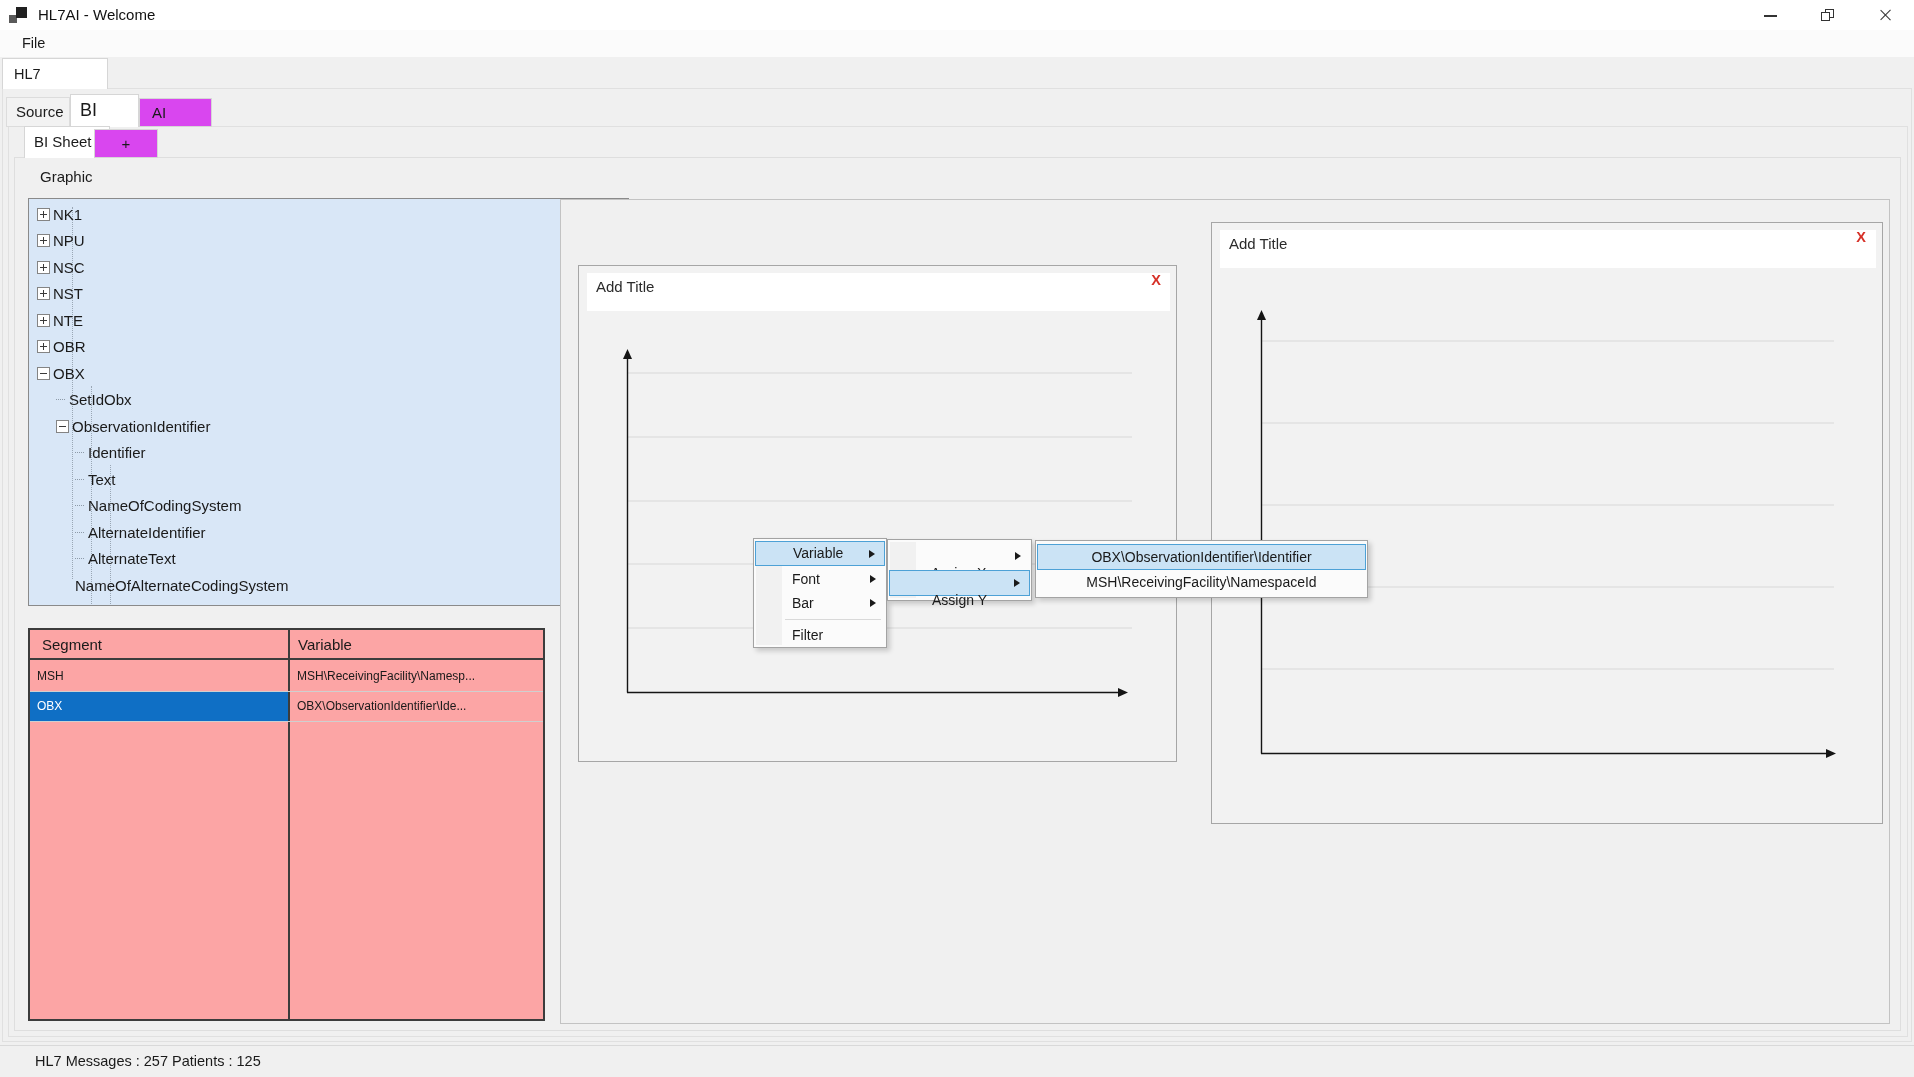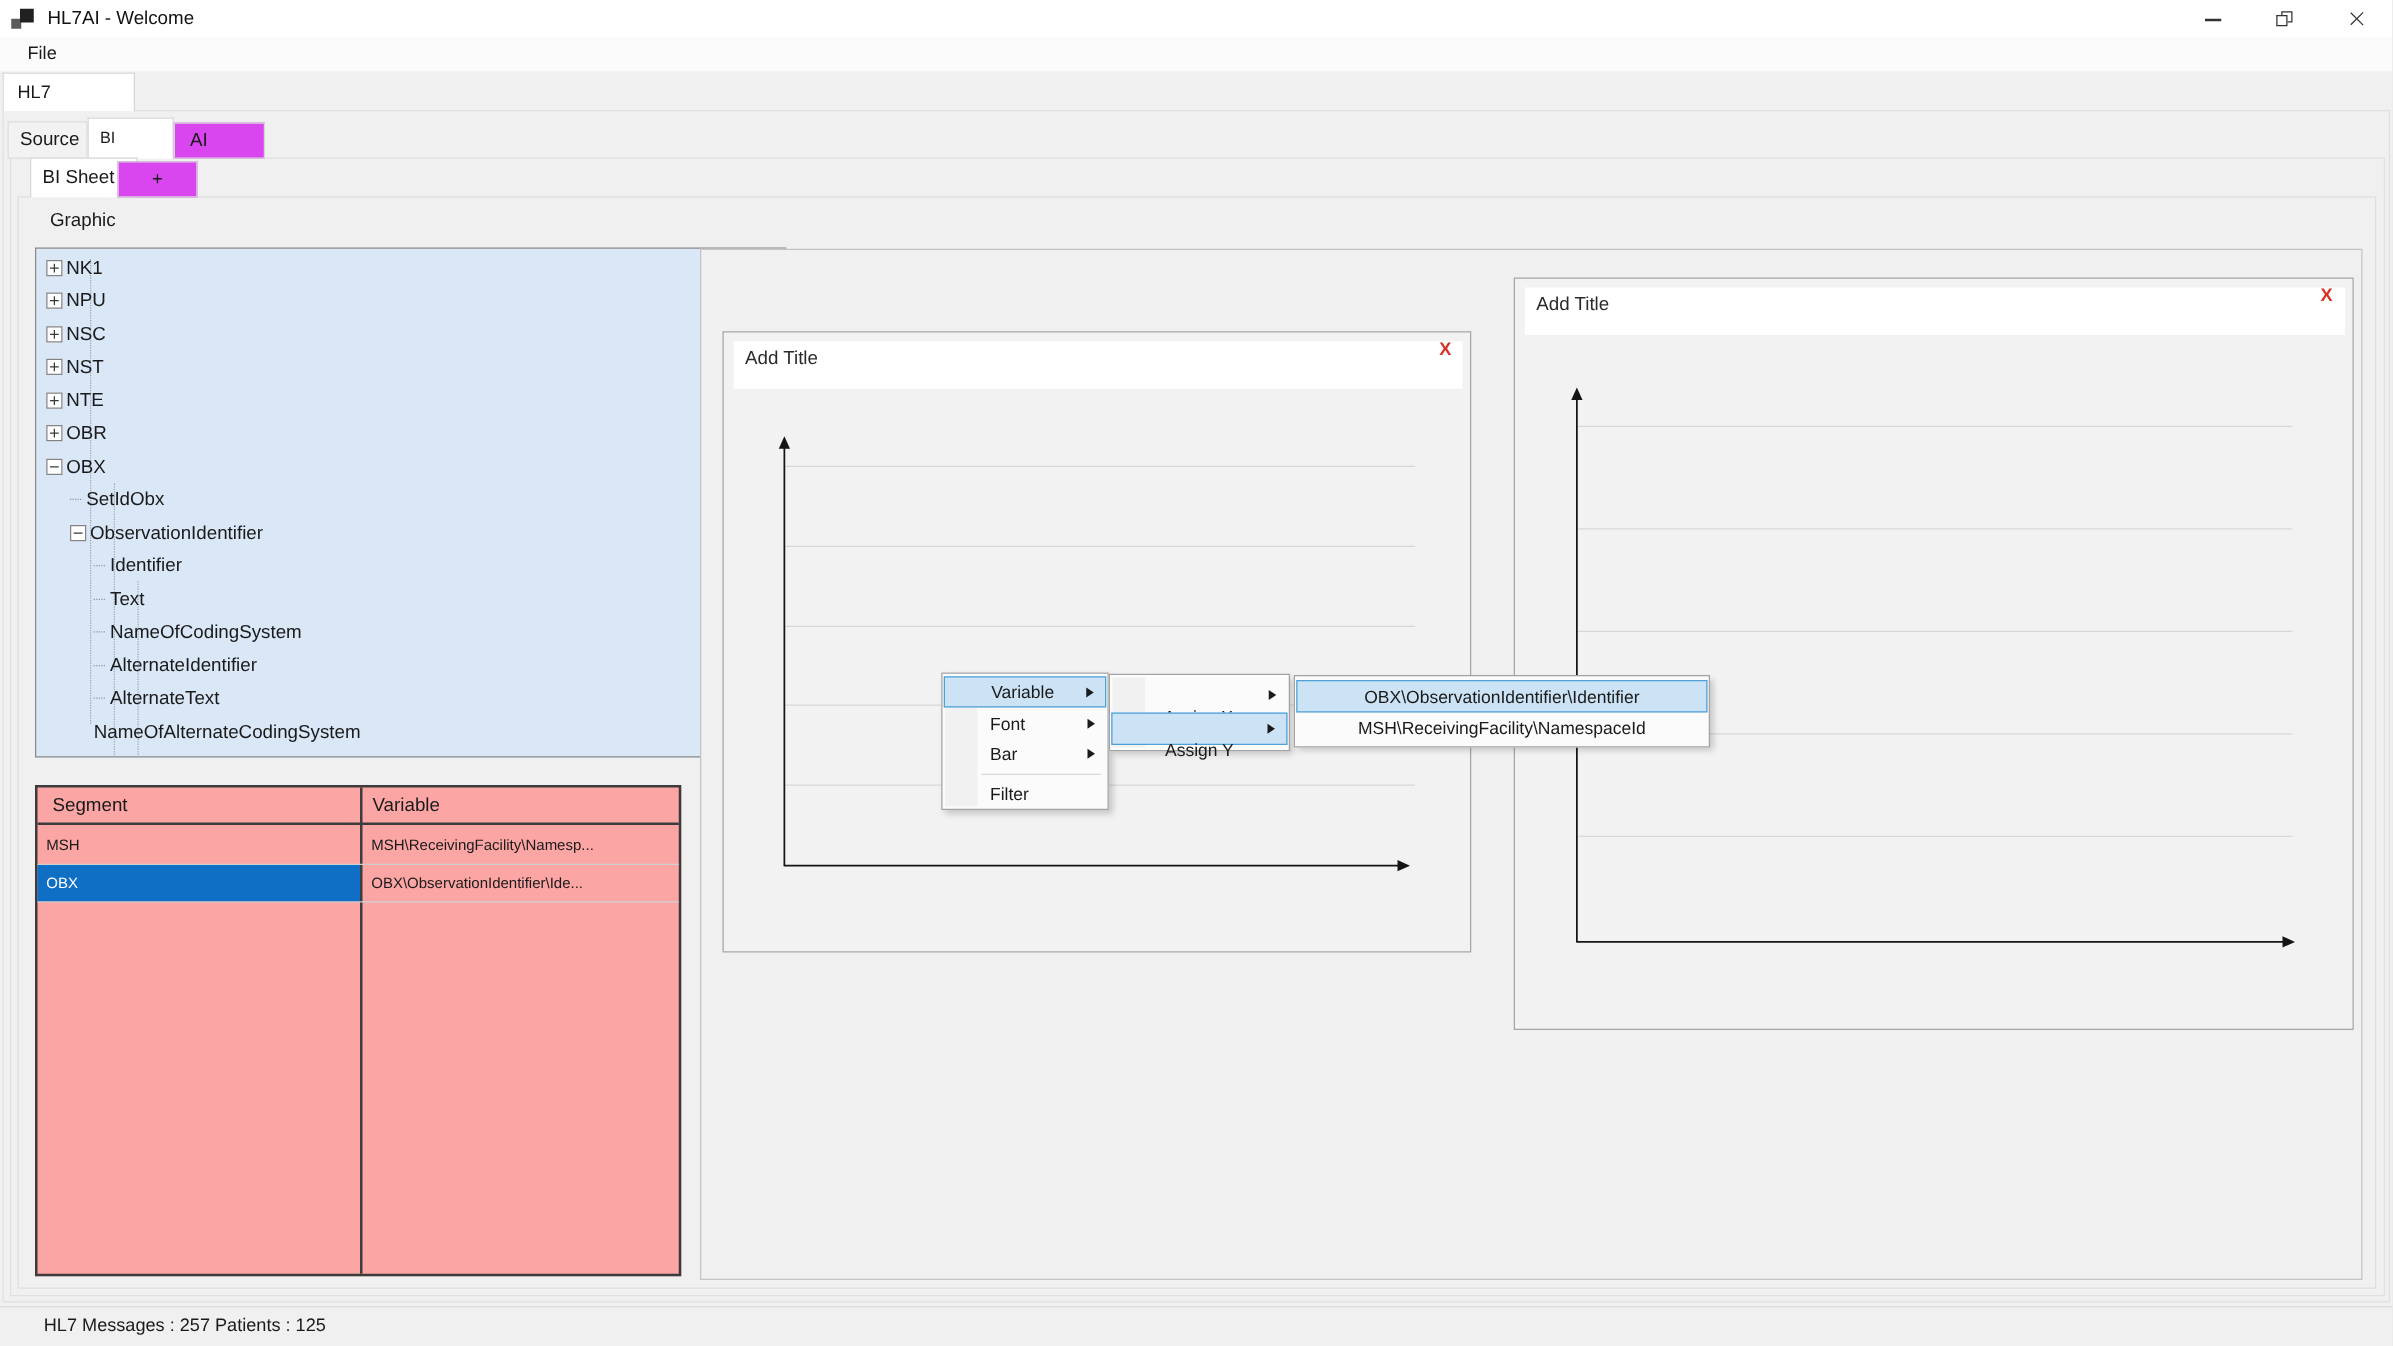--- a/index.html
+++ b/index.html
@@ -24,21 +24,21 @@
 
   
   .menubar { position:absolute; left:0; top:30px; width:1914px; height:27px; background:#fbfbfb; }
   .menubar .mitem { position:absolute; left:16px; top:0; height:27px; line-height:27px; font-size:14.5px; padding:0 6px; cursor:default; }
 
   
   .tab { position:absolute; background:#ffffff; border:1px solid #d6d6d6; border-bottom:none; font-size:14.5px; }
   .tab.inactive { background:#d946ef; border-bottom:1px solid #d6d6d6; }
   .tab-hl7 { left:2px; top:58px; width:106px; height:31px; line-height:30px; padding-left:11px; }
   .src-label { position:absolute; left:6px; top:97px; width:64px; height:30px; background:#f2f2f2; border:1px solid #dcdcdc; line-height:28px; padding-left:9px; font-size:15px; }
-  .tab-bi { left:70px; top:94px; width:69px; height:33px; line-height:30px; padding-left:9px; font-size:13px; }
+  .tab-bi { left:70px; top:94px; width:69px; height:33px; line-height:30px; padding-left:9px; font-size:18px; }
   .tab-ai { left:139px; top:98px; width:73px; height:29px; line-height:28px; padding-left:12px; font-size:15px; }
   .tab-bisheet { left:24px; top:126px; width:86px; height:32px; line-height:30px; padding-left:9px; font-size:15px; }
   .tab-plus { left:94px; top:129px; width:64px; height:29px; line-height:27px; text-align:center; font-size:15px; }
 
   
   .boxA { position:absolute; left:2px; top:88px; width:1910px; height:954px; border:1px solid #e0e0e0; }
   .boxB { position:absolute; left:8px; top:126px; width:1900px; height:911px; border:1px solid #e0e0e0; }
   .boxC { position:absolute; left:14px; top:157px; width:1887px; height:874px; border:1px solid #dedede; }
   .graphic-label { position:absolute; left:40px; top:165px; font-size:15px; height:24px; line-height:24px; }
 

